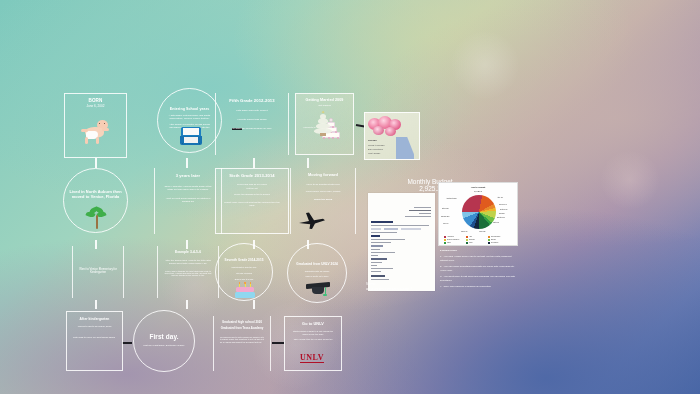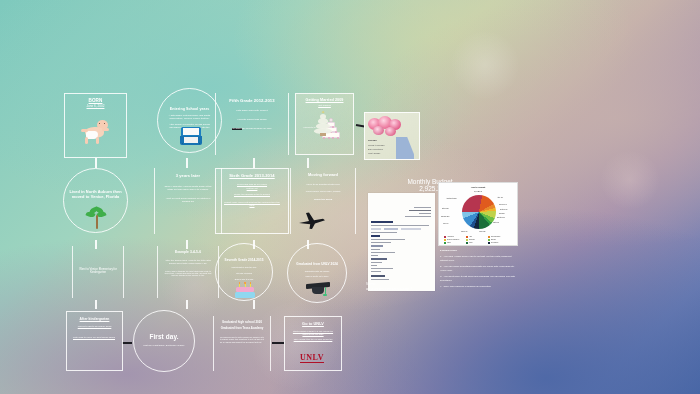--- a/index.html
+++ b/index.html
@@ -24,21 +24,21 @@
 
   
   .node {
     position:absolute;
     color:#fff;
     text-align:center;
     padding:4px 3px;
     overflow:hidden;
     line-height:1.18;
   }
-  .node.box { border:1px solid rgba(255,255,255,.85);text-decoration:underline; }
+  .node.box { border:1px solid rgba(255,255,255,.85); }
   .node.bracket {
     border:1px solid rgba(255,255,255,.8);
     border-top:none; border-bottom:none;
     background:none;
   }
   .node.bracket::before, .node.bracket::after {
     content:""; position:absolute; left:-1px; right:-1px; height:4px;
     border:1px solid rgba(255,255,255,.8);
   }
   .node.bracket::before { top:-1px; border-bottom:none; }

